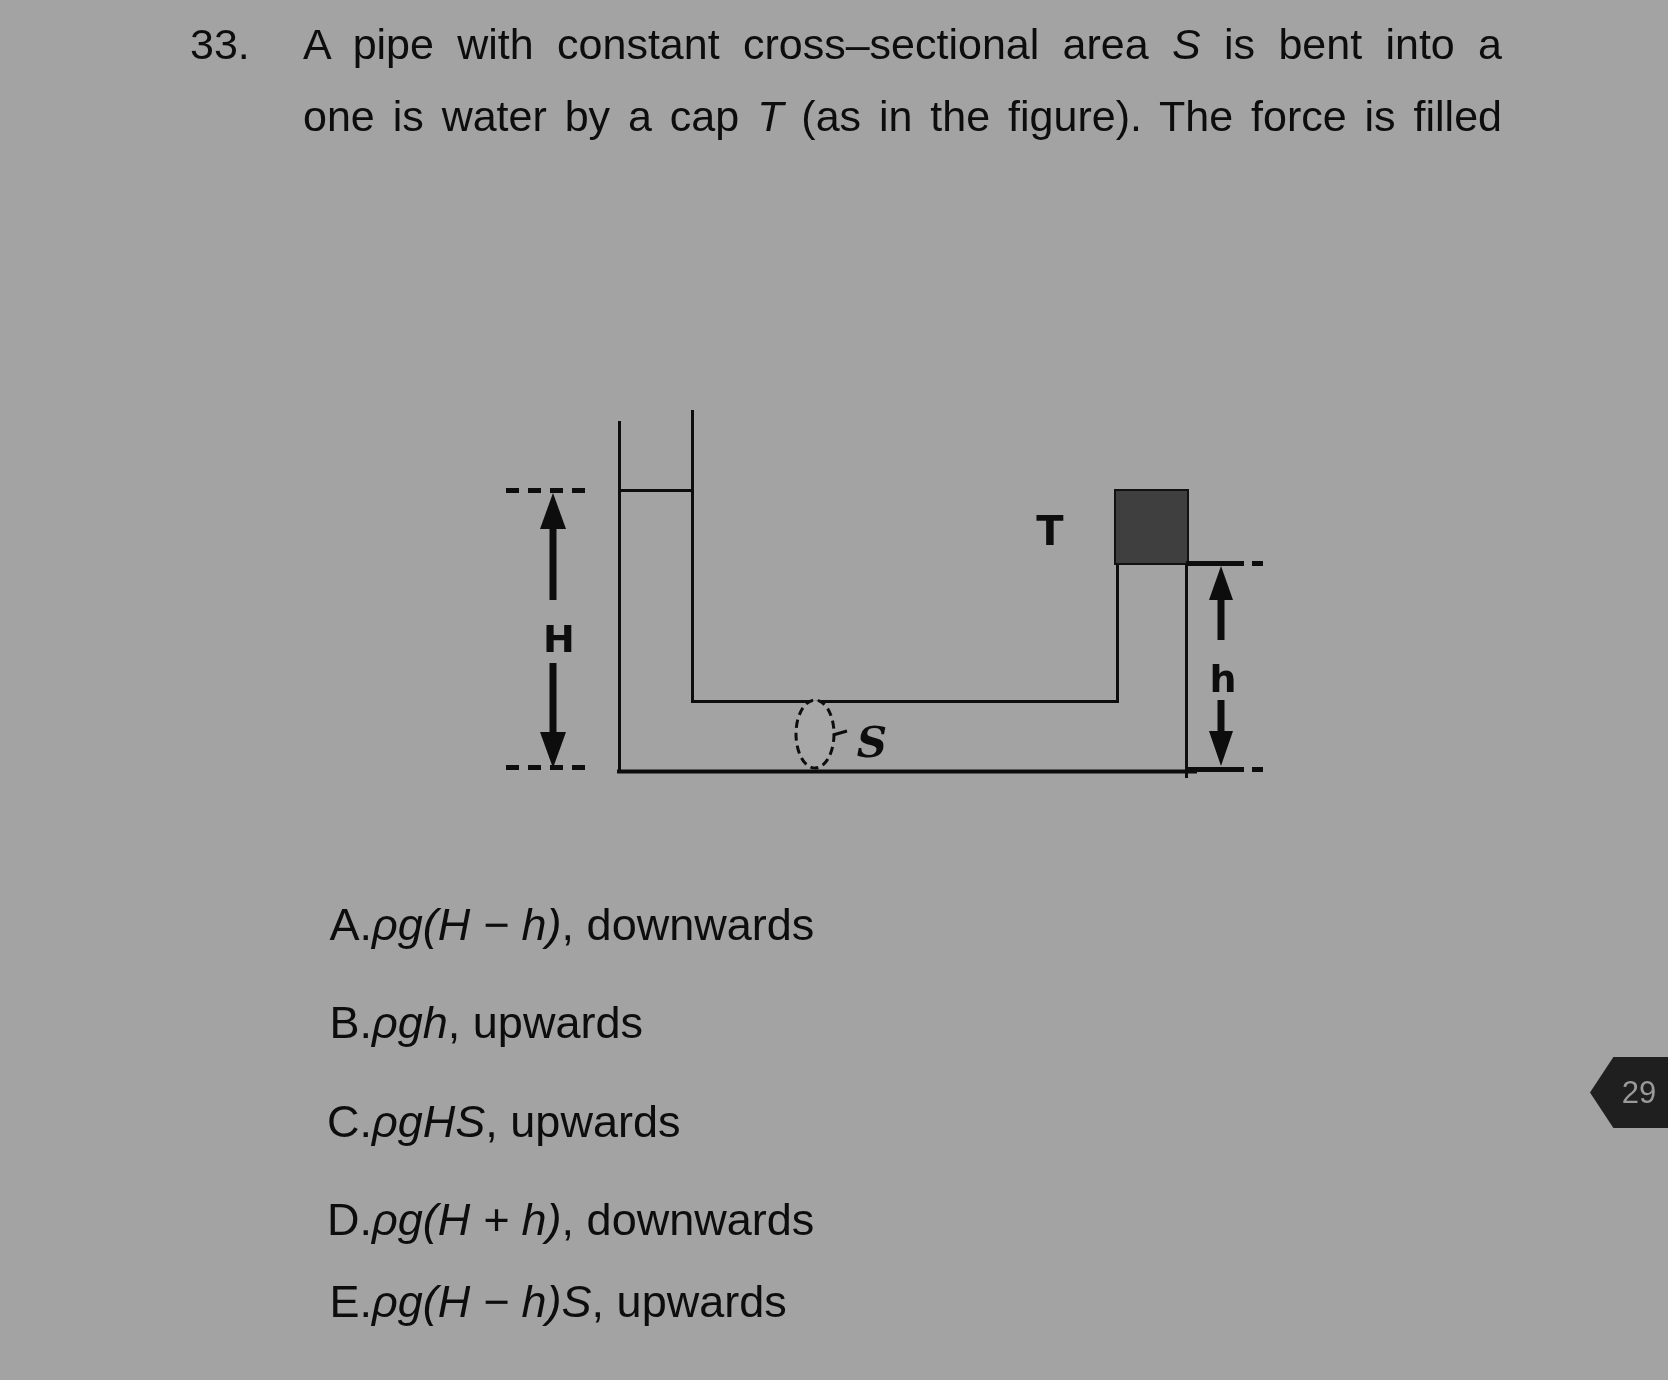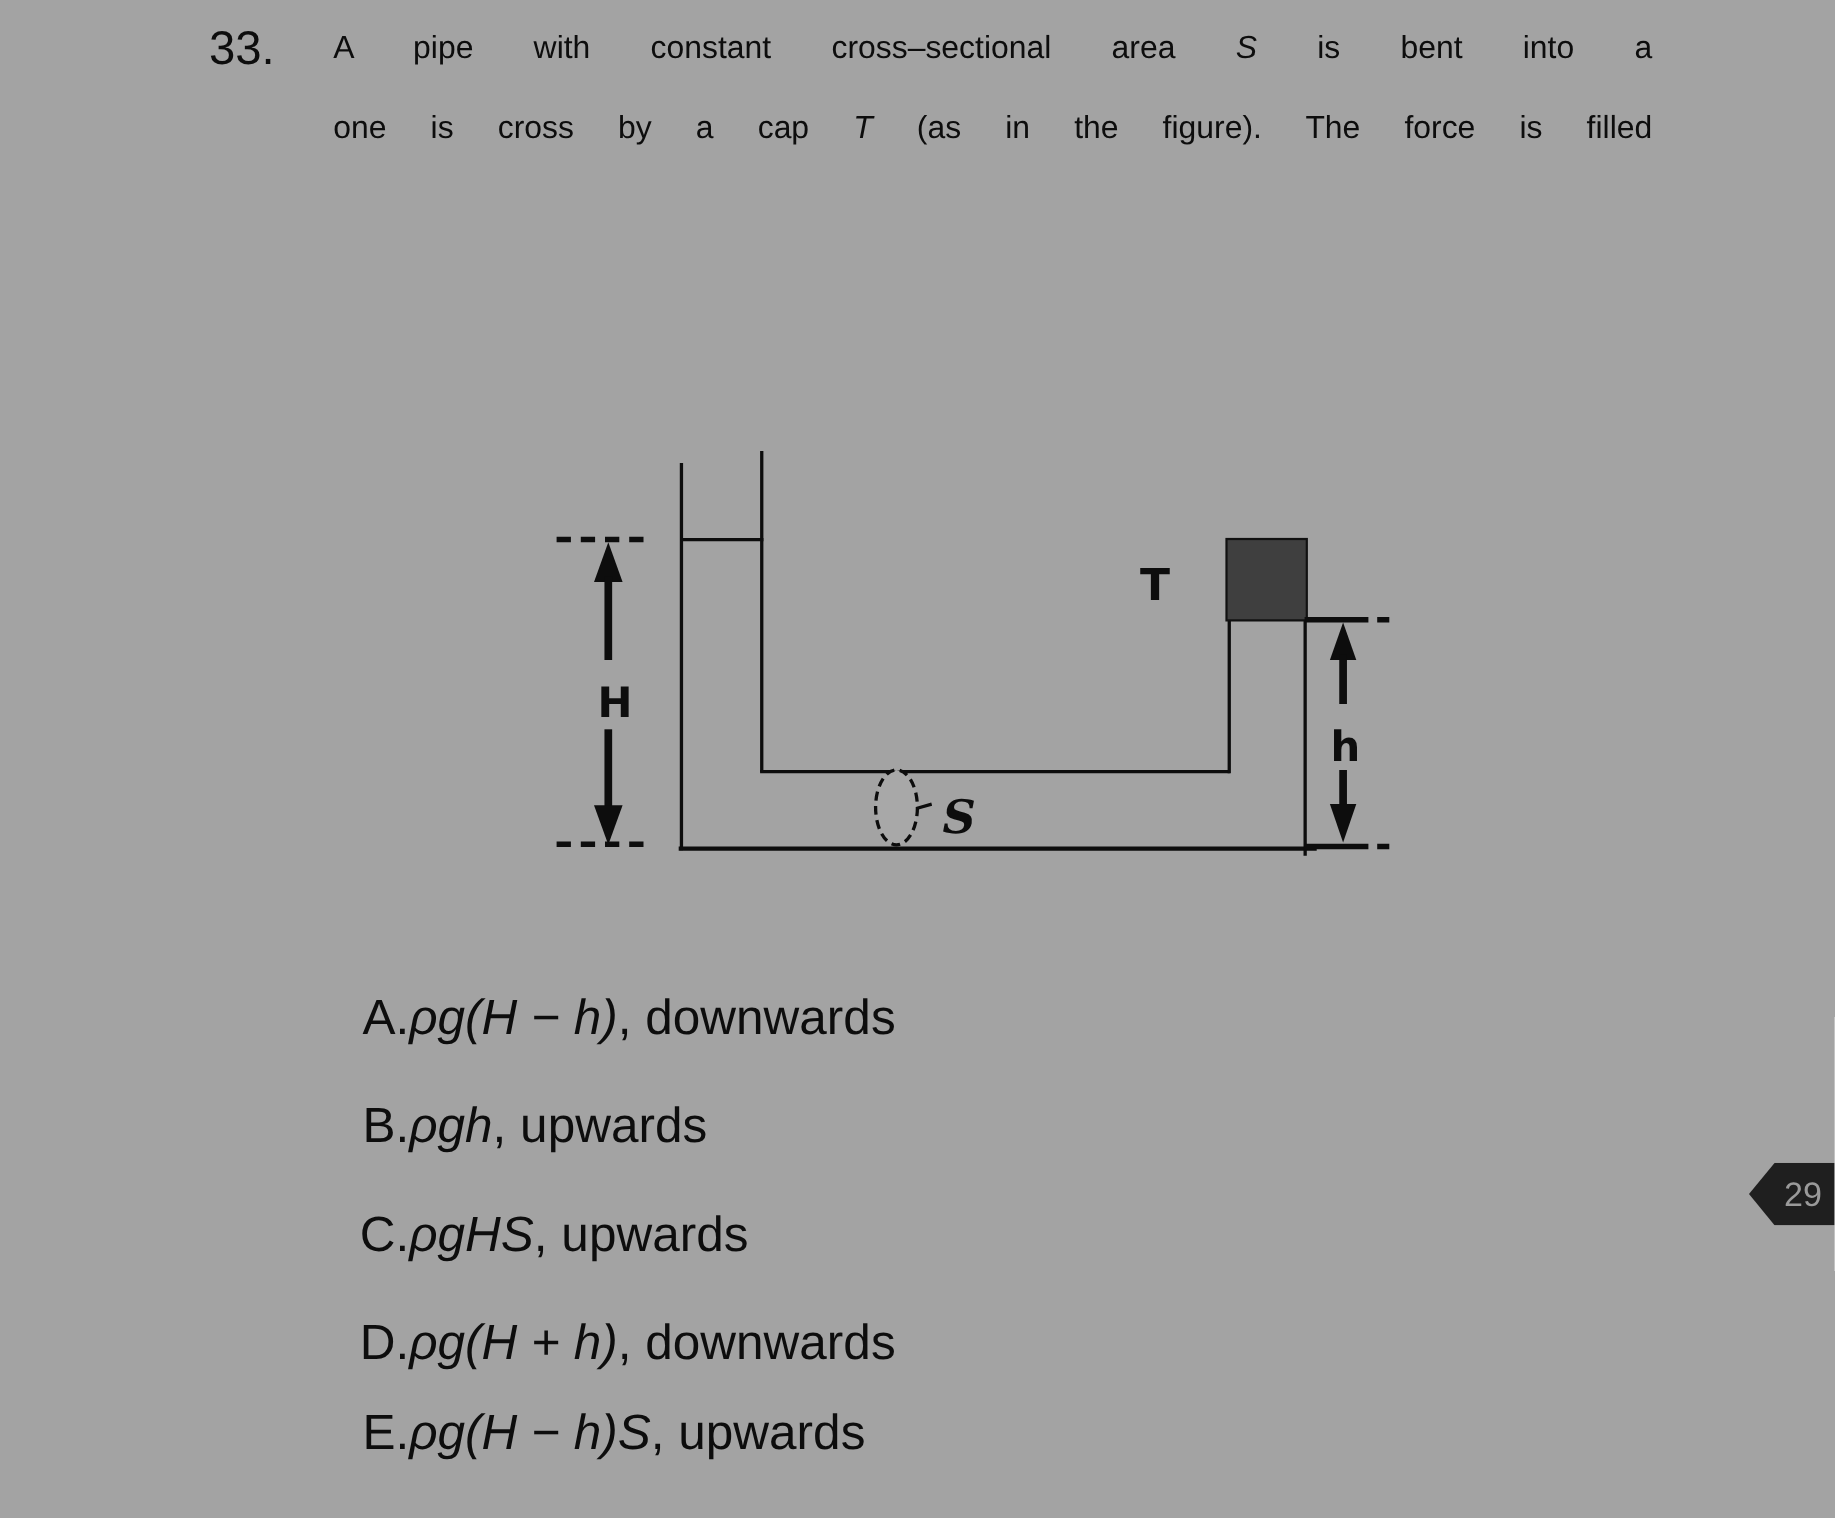--- a/index.html
+++ b/index.html
@@ -12,55 +12,55 @@
     overflow:hidden;
   }
   .qnum{
     position:absolute;left:190px;top:8px;
     font-size:43px;line-height:72px;
   }
   .qbody{
     position:absolute;left:303px;top:8px;width:1199px;
   }
   .qline{
-    font-size:29px;line-height:72px;
+    font-size:43px;line-height:72px;
     white-space:normal;
   }
   .qline.just{text-align:justify;text-align-last:justify;}
   .it{font-style:italic;}
   .options{position:absolute;left:0;top:0;}
   .option{
     position:absolute;left:298px;
     font-size:45px;line-height:54px;white-space:nowrap;text-align:right;
   }
   .olabel{display:inline-block;width:74px;}
   .oformula{font-style:italic;}
   .osuffix{font-style:normal;}
   .fig{position:absolute;left:490px;top:400px;}
   .badge{
-    position:absolute;left:1590px;top:1057px;width:78px;height:57px;
+    position:absolute;left:1590px;top:1057px;width:78px;height:71px;
     background:#1f1f1f;
     clip-path:polygon(0% 50%,30% 0%,100% 0%,100% 100%,30% 100%);
     display:flex;align-items:center;justify-content:center;
   }
   .badge span{
     color:#9a9a9a;font-size:31px;padding-left:20px;
     font-family:"Liberation Sans",sans-serif;
   }
 </style>
 </head>
 <body>
 
 <div class="page">
 
   <div class="qnum">33.</div>
 
   <div class="qbody">
     <div class="qline just"><span>A pipe with constant cross–sectional area </span><span class="it">S</span><span> is bent into a</span></div>
-    <div class="qline just"><span>one is cross by a cap </span><span class="it">T</span><span> (as in the figure). The force is filled</span></div>
+    <div class="qline just"><span>one is water by a cap </span><span class="it">T</span><span> (as in the figure). The force is filled</span></div>
   </div>
 
   <svg class="fig" width="790" height="395" viewBox="490 400 790 395">
     <g stroke="#0d0d0d" stroke-width="3" fill="none">
 
       <line x1="619.5" y1="421" x2="619.5" y2="773"></line>
       <line x1="692.5" y1="410" x2="692.5" y2="702"></line>
 
       <line x1="619" y1="490.5" x2="694" y2="490.5"></line>
 

